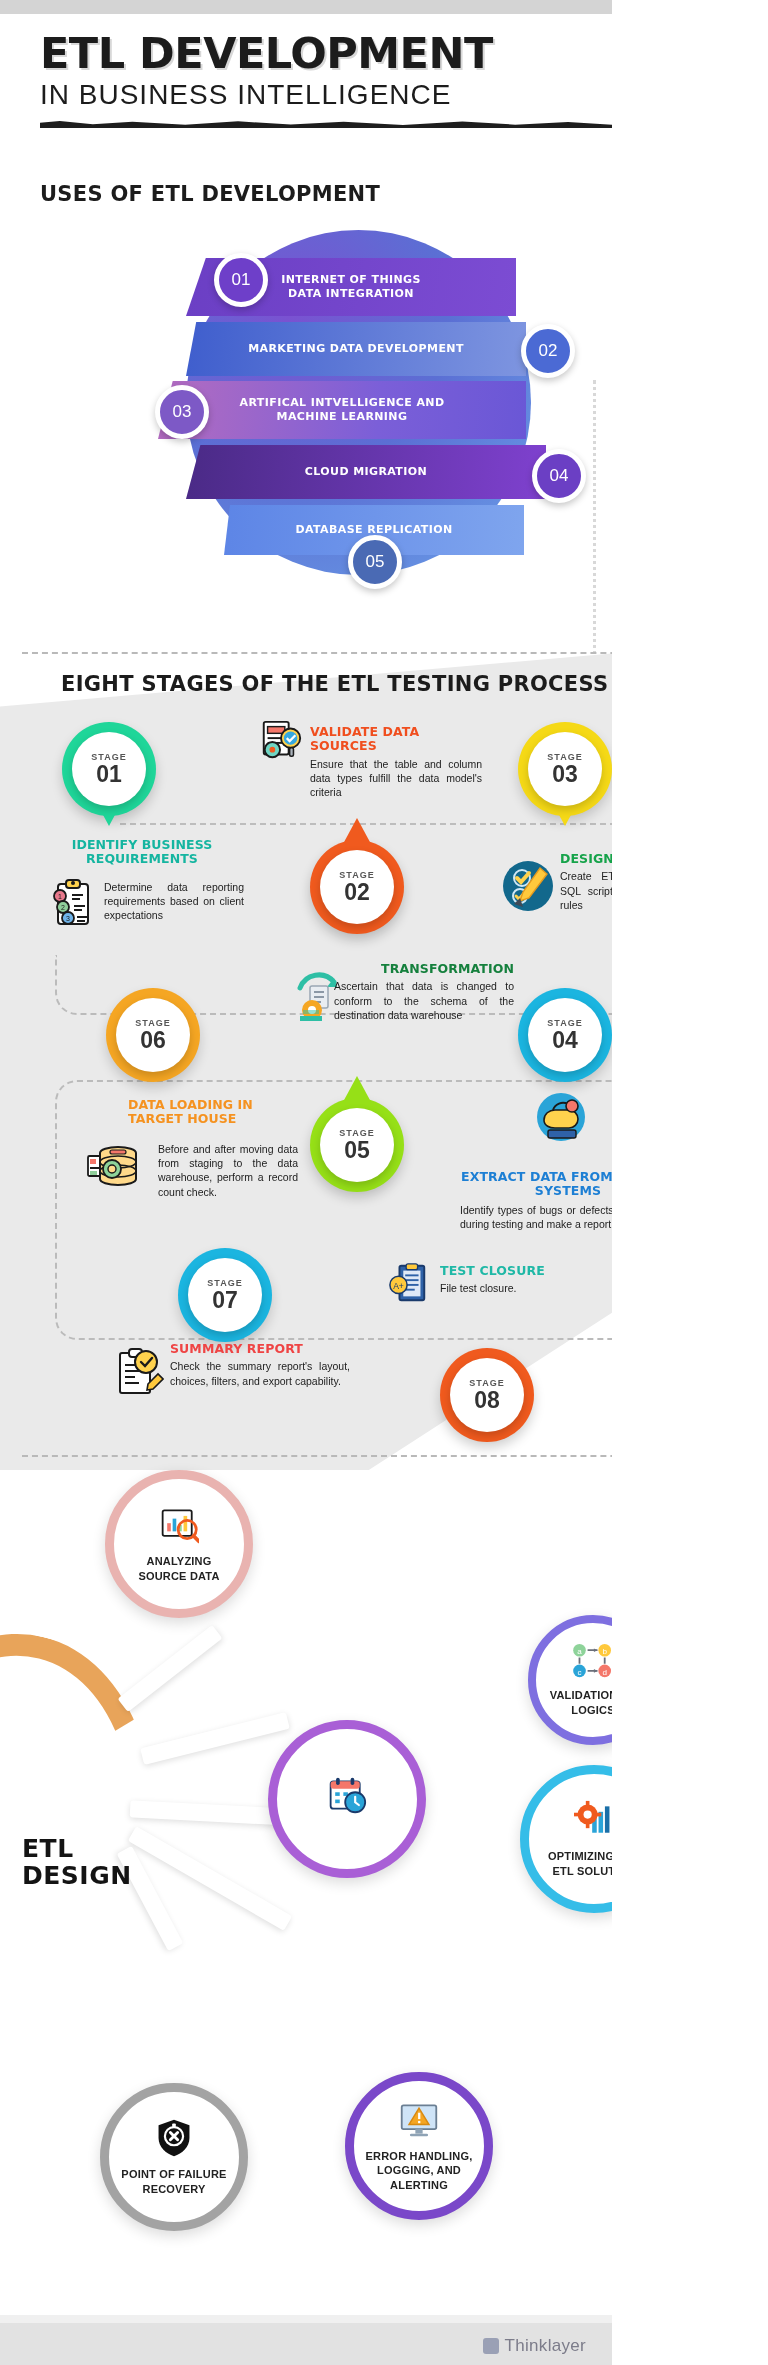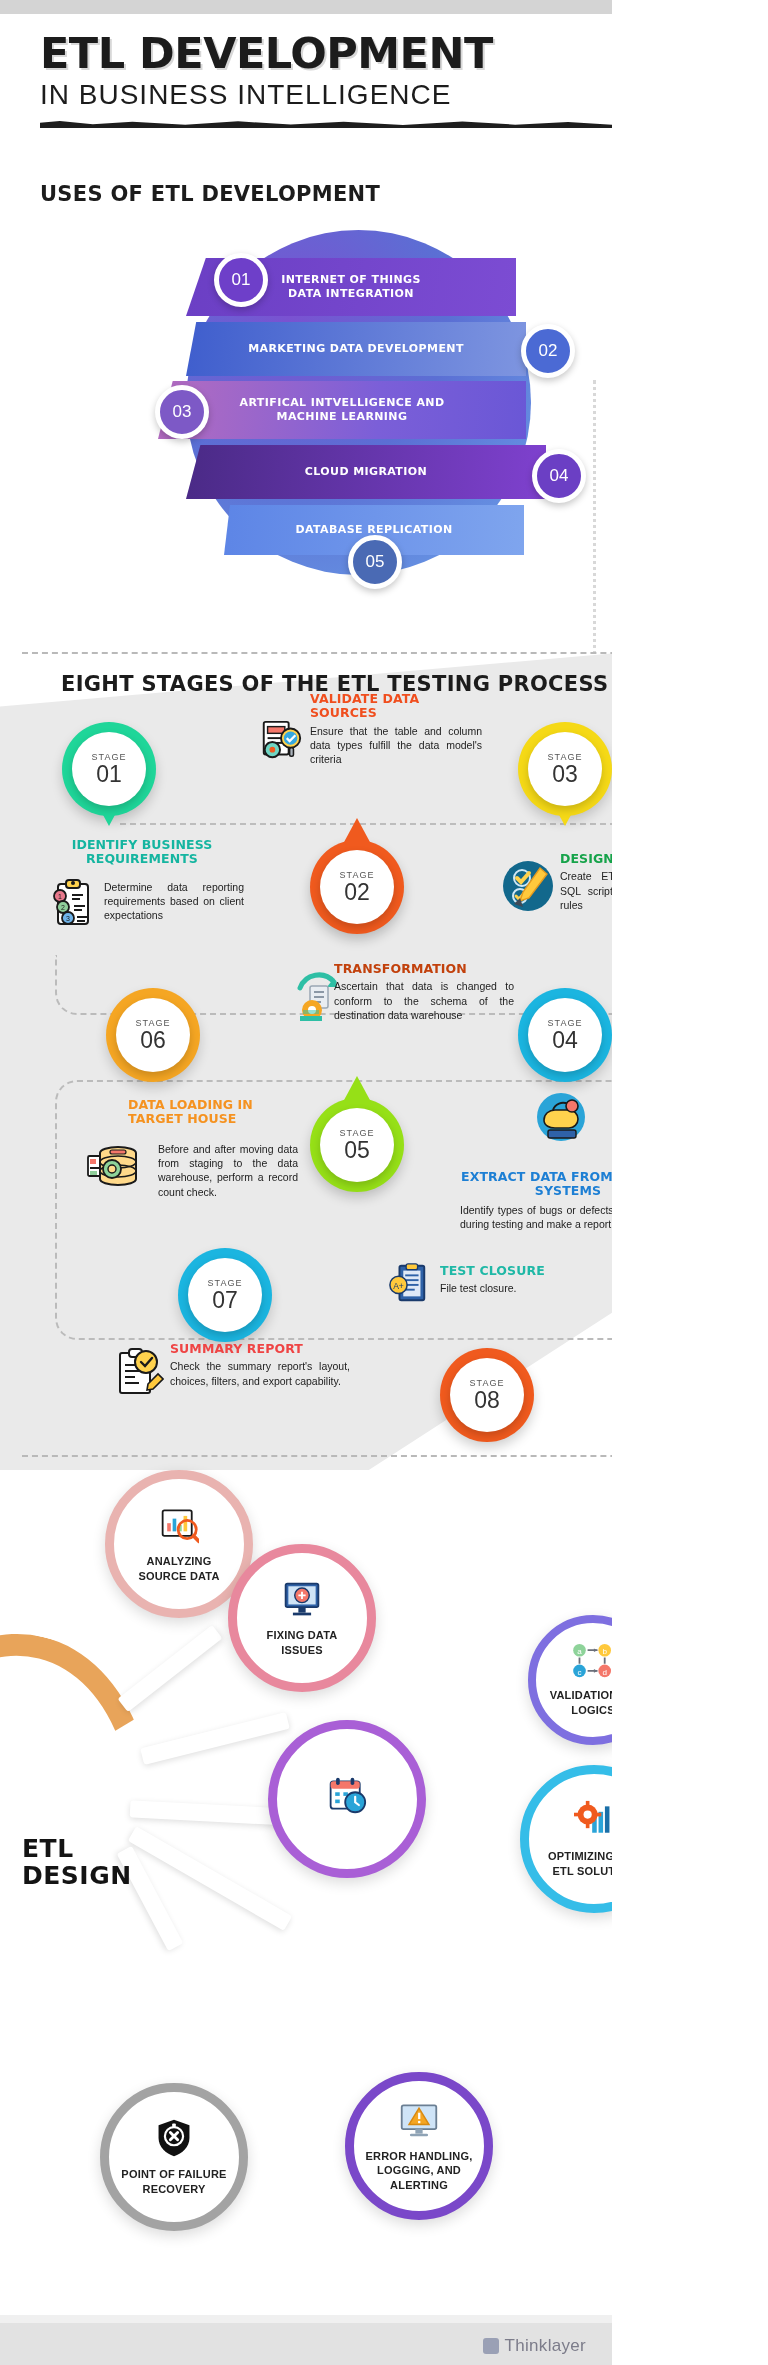--- a/index.html
+++ b/index.html
@@ -108,20 +108,21 @@
   .dotted-right { position:absolute; right:16px; top:380px; height:300px; border-left:3px dotted #d8d8d8; }
 
   .stages-title { position:absolute; left:40px; top:672px;margin-left:21px; }
 
   
   .pin {
     position:absolute; width:74px; height:74px; border-radius:50%;
     display:flex; flex-direction:column; align-items:center; justify-content:center;
     background:#fff; font-family:"Liberation Sans", sans-serif;
     box-shadow:0 4px 9px rgba(0,0,0,.18);
+    font-weight:bold;
   }
   .pin .s-lab { font-size:9px; color:#555; letter-spacing:1px; }
   .pin .s-num { font-size:23px; color:#333; line-height:1; margin-top:1px; }
   .ring { position:absolute; border-radius:50%; }
 
   
   .blk { position:absolute; width:160px; }
   .blk h4 {
     font-family:"DejaVu Sans", sans-serif; font-size:12.5px; font-weight:bold;
     line-height:1.15; letter-spacing:0.1px; margin-bottom:3px;
@@ -234,21 +235,21 @@
       <rect x="10" y="20" width="14" height="2" fill="#1a1a1a"></rect>
         <rect x="10" y="25" width="16" height="2" fill="#1a1a1a"></rect>
       <circle cx="15" cy="33" r="8" fill="#6fd6c4" stroke="#1a1a1a" stroke-width="2"></circle>
       <circle cx="15" cy="33" r="3" fill="#f05a1e"></circle>
       <circle cx="34" cy="21" r="10" fill="#ffd24d" stroke="#1a1a1a" stroke-width="2"></circle>
       <circle cx="34" cy="21" r="7" fill="#35a8e0"></circle>
       <path d="M30 21l3 3 6-6" stroke="#fff" stroke-width="2.4" fill="none"></path>
       <rect x="33" y="31" width="4" height="9" rx="1.6" fill="#aab2bb" stroke="#1a1a1a" stroke-width="1.6"></rect>
     </svg>
   </div>
-  <div class="blk" style="left:310px;top:692px;width:172px;">
+  <div class="blk" style="left:310px;top:725px;width:172px;">
     <h4 style="color:#f04e1e">VALIDATE DATA SOURCES</h4>
     <p>Ensure that the table and column data types fulfill the data model's criteria</p>
   </div>
 
   <div class="ring" style="left:518px;top:722px;width:94px;height:94px;background:#f5d916;box-shadow:0 6px 12px rgba(0,0,0,.16);"></div>
   <div style="position:absolute;left:551px;top:800px;width:0;height:0;border-left:14px solid transparent;border-right:14px solid transparent;border-top:26px solid #f5d916;"></div>
   <div class="pin" style="left:528px;top:732px;">
     <span class="s-lab">STAGE</span>
     <span class="s-num">03</span>
   </div>
@@ -313,21 +314,21 @@
       <rect x="24" y="19" width="10" height="2" fill="#8c98a6"></rect>
         <rect x="24" y="24" width="10" height="2" fill="#8c98a6"></rect>
         <rect x="24" y="29" width="7" height="2" fill="#8c98a6"></rect>
       <circle cx="22" cy="38" r="10" fill="#f5a623"></circle>
       <circle cx="22" cy="38" r="4" fill="#fff"></circle>
       <rect x="10" y="44" width="22" height="5" fill="#2ebfa5"></rect>
       <rect x="13" y="38" width="16" height="4" fill="#2ebfa5" opacity=".5"></rect>
     </svg>
   </div>
   <div class="blk" style="left:334px;top:962px;width:180px;">
-    <h4 style="color:#c2410c;text-align:left">TRANSFORMATION</h4>
+    <h4 style="color:#15803d;text-align:right">TRANSFORMATION</h4>
     <p>Ascertain that data is changed to conform to the schema of the destination data warehouse</p>
   </div>
 
   <div class="ring" style="left:106px;top:988px;width:94px;height:94px;background:#f5a623;box-shadow:0 6px 12px rgba(0,0,0,.16);"></div>
   <div class="pin" style="left:116px;top:998px;">
     <span class="s-lab">STAGE</span>
     <span class="s-num">06</span>
   </div>
 
   <div class="ring" style="left:310px;top:1098px;width:94px;height:94px;background:#96e017;box-shadow:0 6px 12px rgba(0,0,0,.18);"></div>
@@ -443,33 +444,20 @@
           <rect x="15" y="15" width="4" height="14" fill="#2aa4d8"></rect>
         <rect x="21" y="22" width="4" height="7" fill="#8ed39a"></rect>
           <rect x="27" y="12" width="4" height="17" fill="#ffc93c"></rect>
         <circle cx="31" cy="27" r="10" fill="none" stroke="#f05a1e" stroke-width="3"></circle>
         <path d="M38 34l6 6" stroke="#f05a1e" stroke-width="4" stroke-linecap="round"></path>
       </svg>
     </span>
     <span class="lbl">ANALYZING SOURCE DATA</span>
   </div>
 
-  <div class="node" style="left:228px;top:1544px;width:148px;height:148px;border:9px solid #e8889d;">
-    <span class="nicon">
-      <svg viewBox="0 0 44 44" width="40" height="40">
-        <rect x="4" y="5" width="36" height="26" rx="2" fill="#2f62a8" stroke="#1a3a6b" stroke-width="2"></rect>
-        <rect x="7" y="8" width="30" height="20" fill="#cfe4f7"></rect>
-        <circle cx="22" cy="18" r="8" fill="#f4776a" stroke="#1a3a6b" stroke-width="1.6"></circle>
-        <path d="M18 18h8M22 14v8" stroke="#fff" stroke-width="2"></path>
-        <rect x="18" y="31" width="8" height="6" fill="#1a3a6b"></rect>
-          <rect x="12" y="37" width="20" height="3" fill="#1a3a6b"></rect>
-      </svg>
-    </span>
-    <span class="lbl">FIXING DATA ISSUES</span>
-  </div>
 
   <div class="node" style="left:528px;top:1615px;width:130px;height:130px;border:8px solid #7e6fe0;">
     <span class="nicon">
       <svg viewBox="0 0 48 40" width="44" height="36">
         <circle cx="9" cy="8" r="7" fill="#8ed39a"></circle>
           <text x="9" y="12" font-size="9" text-anchor="middle" fill="#fff" font-family="Liberation Sans, sans-serif">a</text>
         <circle cx="37" cy="8" r="7" fill="#ffc93c"></circle>
           <text x="37" y="12" font-size="9" text-anchor="middle" fill="#fff" font-family="Liberation Sans, sans-serif">b</text>
         <circle cx="9" cy="31" r="7" fill="#2aa4d8"></circle>
           <text x="9" y="35" font-size="9" text-anchor="middle" fill="#fff" font-family="Liberation Sans, sans-serif">c</text>

